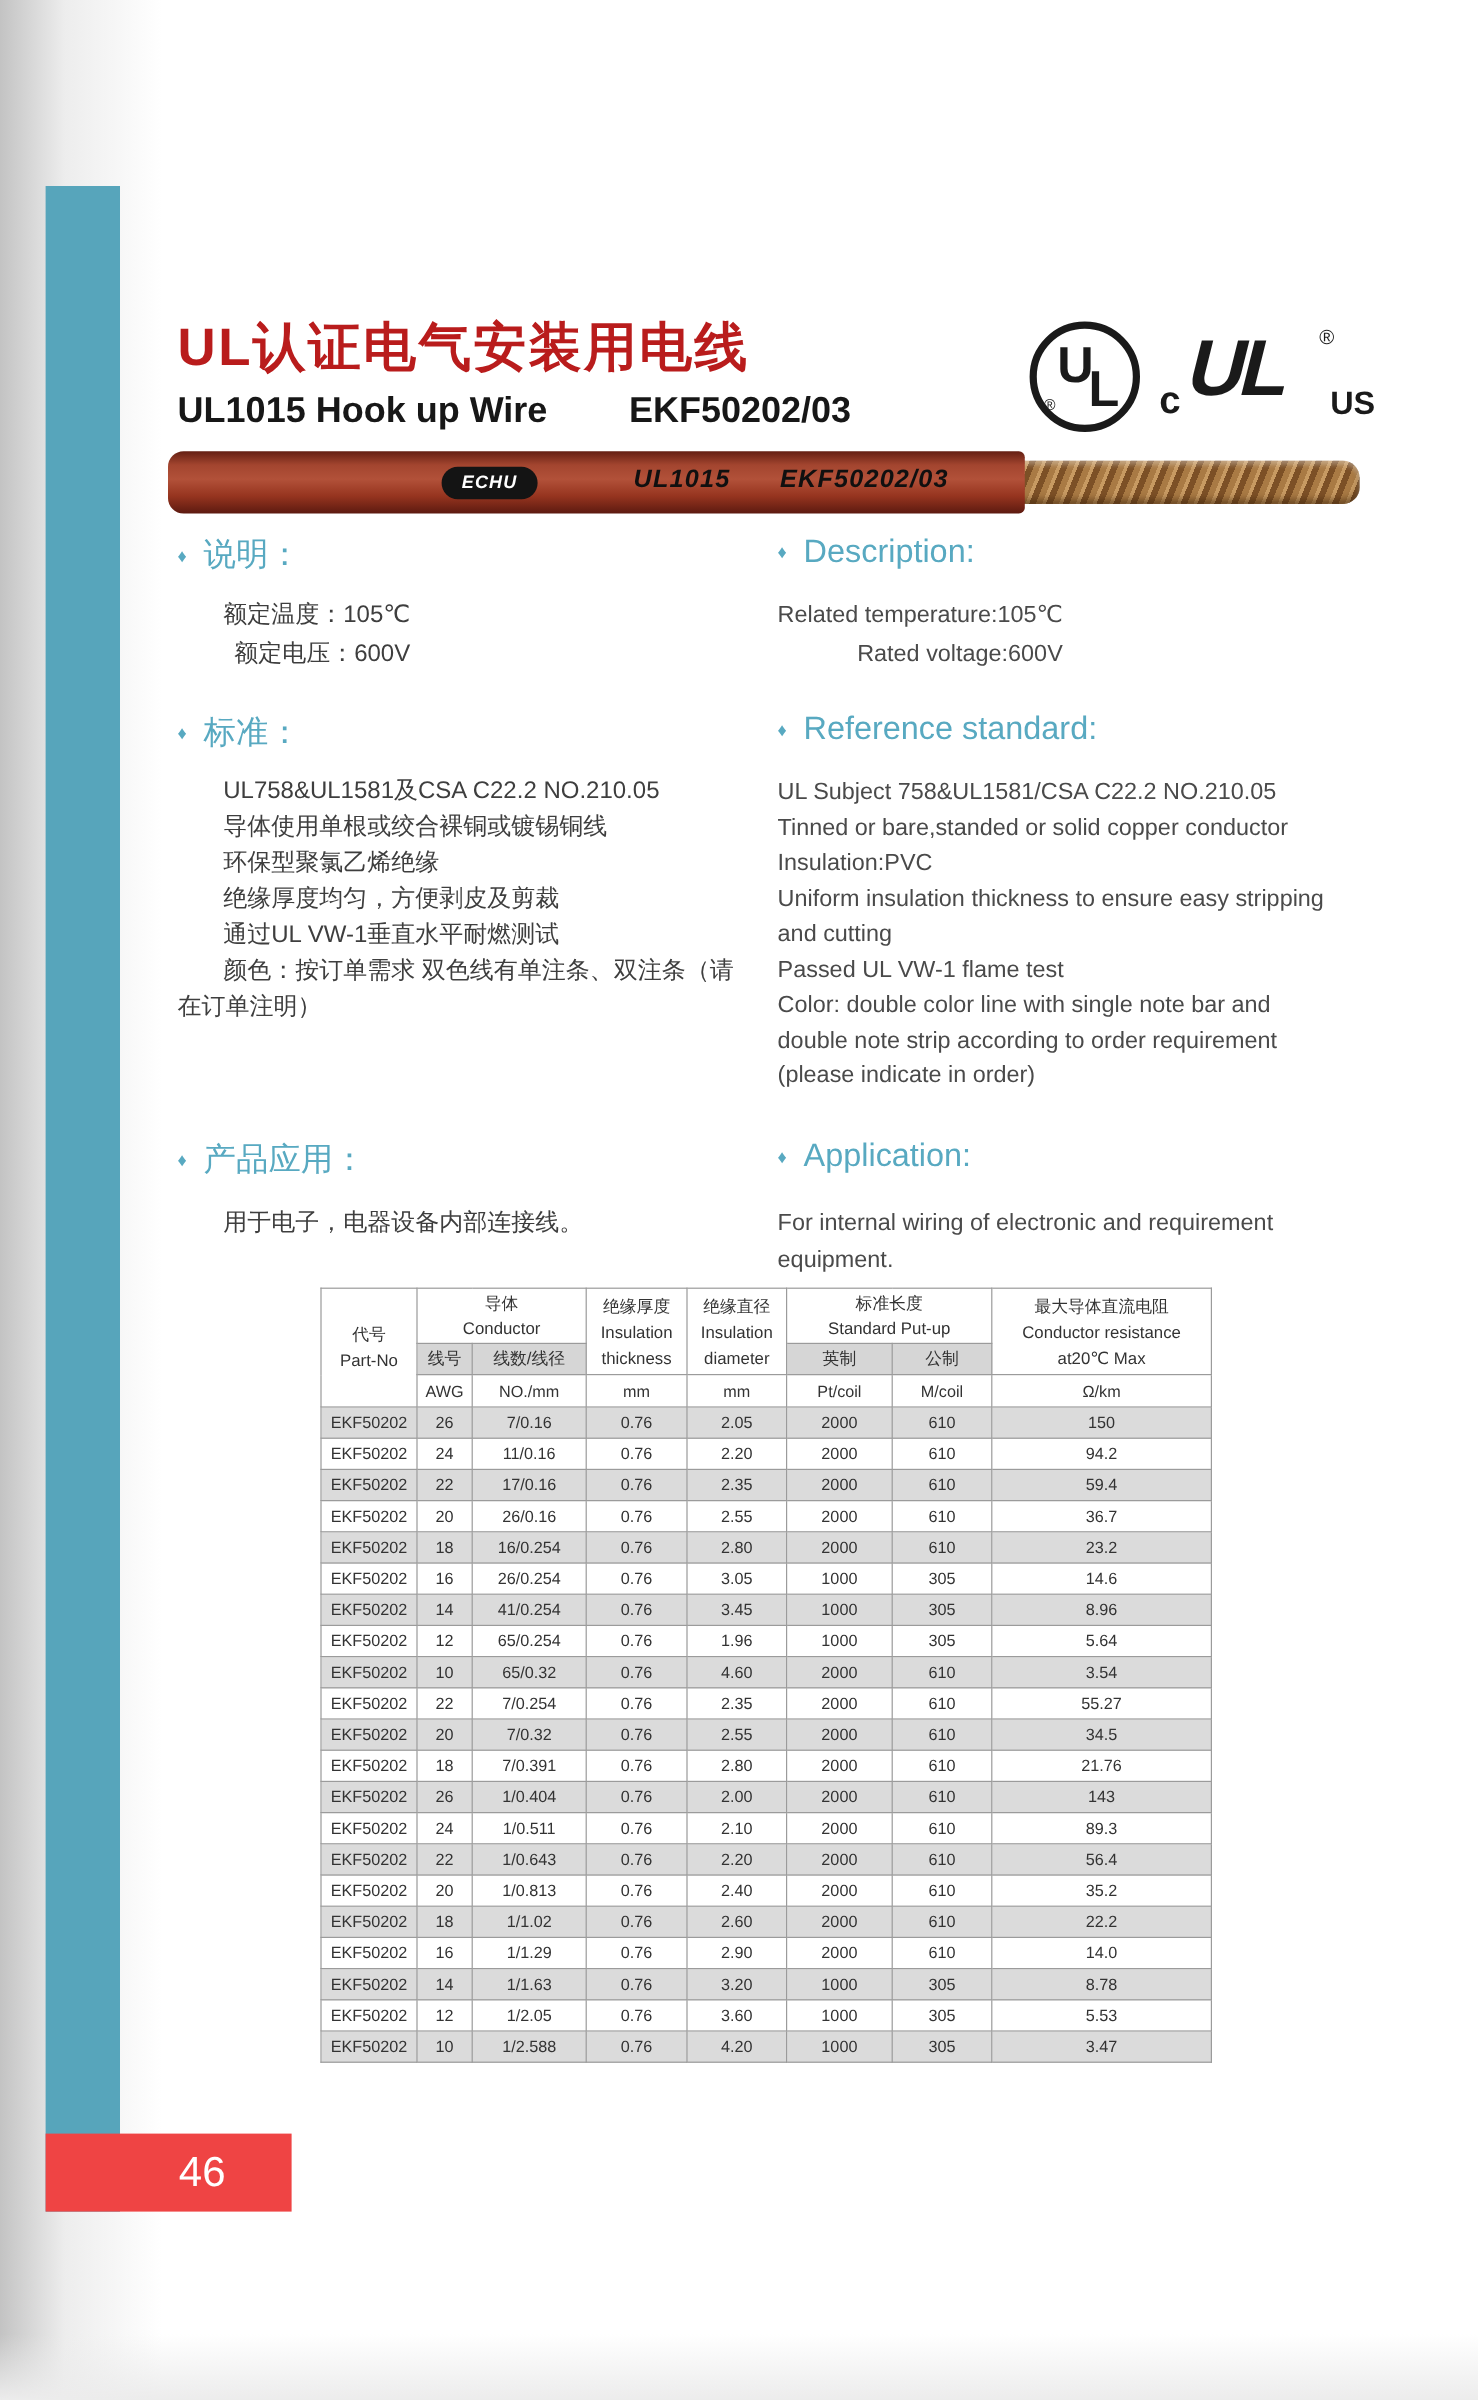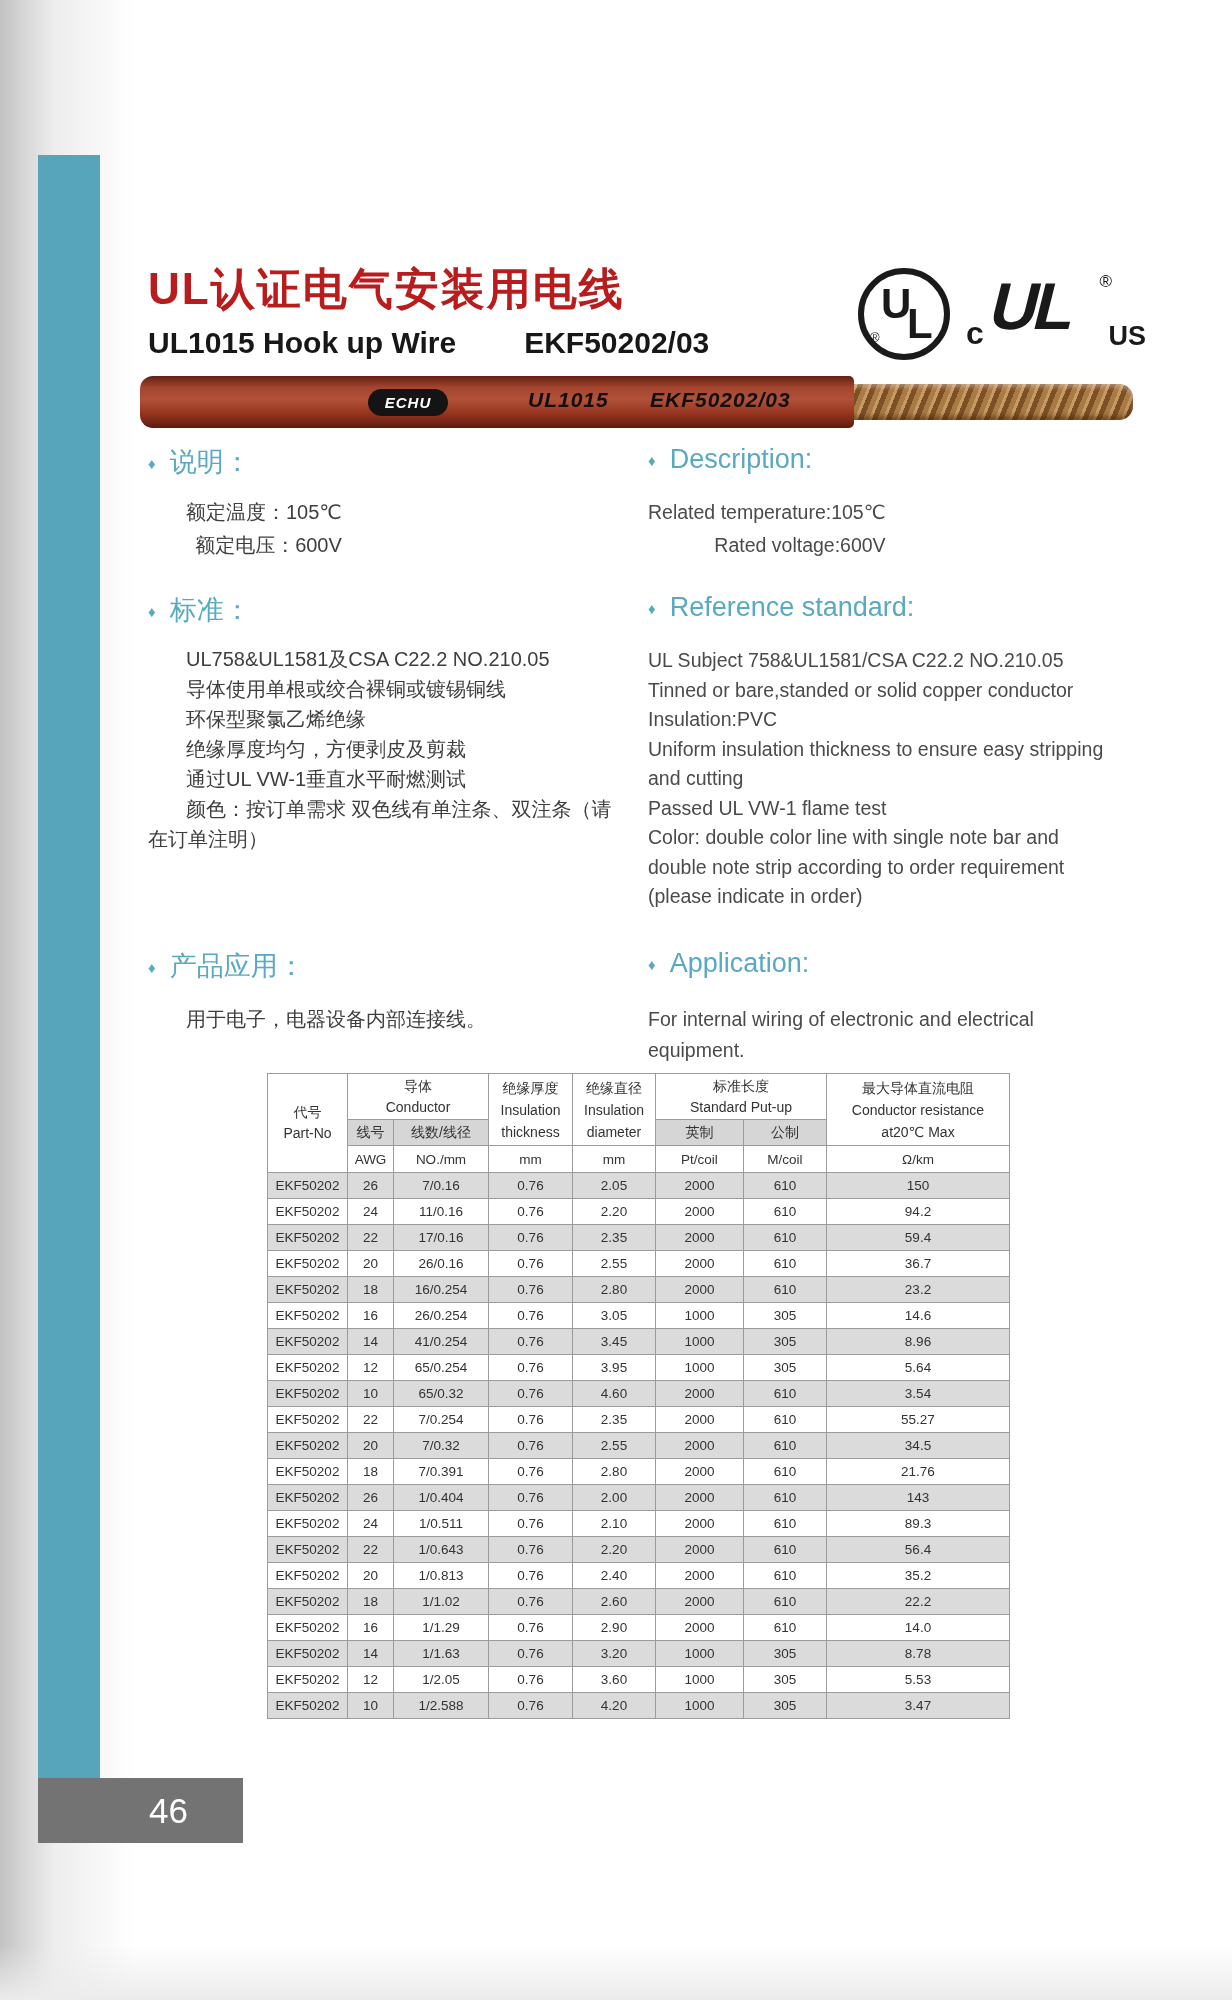--- a/index.html
+++ b/index.html
@@ -6,21 +6,21 @@
   body { width:1232px; height:2000px; background:#ffffff;
          font-family:"Liberation Sans","DejaVu Sans",sans-serif; }
   .page { position:relative; width:1232px; height:2000px; background:#fff; overflow:hidden; }
 
   .left-shade { position:absolute; left:0; top:0; width:135px; height:100%;
     background:linear-gradient(to right,#c3c3c3 0,#ededed 40%,rgba(255,255,255,0) 100%); }
   .bottom-shade { position:absolute; left:0; bottom:0; width:100%; height:55px;
     background:linear-gradient(to bottom,rgba(255,255,255,0),#ececec); }
 
   .side-bar { position:absolute; left:38px; top:155px; width:62px; height:1688px; background:#57a5bb; }
-  .pagenum-box { position:absolute; left:38px; top:1778px; width:205px; height:65px; background:#737373;
+  .pagenum-box { position:absolute; left:38px; top:1778px; width:205px; height:65px; background:#ef4444;
     color:#fff; font-size:35px; display:flex; align-items:center; justify-content:center; padding-left:56px; }
 
   .title-cn { position:absolute; left:148px; top:260px; font-size:44px; font-weight:bold;
     color:#b91c1c; letter-spacing:2px; }
   .title-row { position:absolute; left:148px; top:326px; display:flex; gap:68px;
     font-size:30px; font-weight:bold; color:#171717; }
 
   
   .ul-logo { position:absolute; left:858px; top:268px; width:92px; height:92px;
     border:6px solid #1a1a1a; border-radius:50%; }
@@ -171,21 +171,21 @@
     <span>产品应用：</span>
   </div>
   <div class="heading col-en h-app">
     <span class="dia">♦</span>
     <span>Application:</span>
   </div>
   <div class="lines cn-body col-cn app-lines">
       <div class="ln">用于电子，电器设备内部连接线。</div>
     </div>
   <div class="lines en-lines col-en app-lines">
-      <div class="ln">For internal wiring of electronic and electrical</div>
+      <div class="ln">For internal wiring of electronic and requirement</div>
       <div class="ln">equipment.</div>
     </div>
 
   <table class="spec">
     <colgroup>
       <col style="width:80px">
         <col style="width:46px">
         <col style="width:95px">
         <col style="width:84px">
       <col style="width:83px">
@@ -308,21 +308,21 @@
           <td>3.45</td>
           <td>1000</td>
           <td>305</td>
           <td>8.96</td>
         </tr>
         <tr>
           <td>EKF50202</td>
           <td>12</td>
           <td>65/0.254</td>
           <td>0.76</td>
-          <td>3.95</td>
+          <td>1.96</td>
           <td>1000</td>
           <td>305</td>
           <td>5.64</td>
         </tr>
         <tr class="shade">
           <td>EKF50202</td>
           <td>10</td>
           <td>65/0.32</td>
           <td>0.76</td>
           <td>4.60</td>

